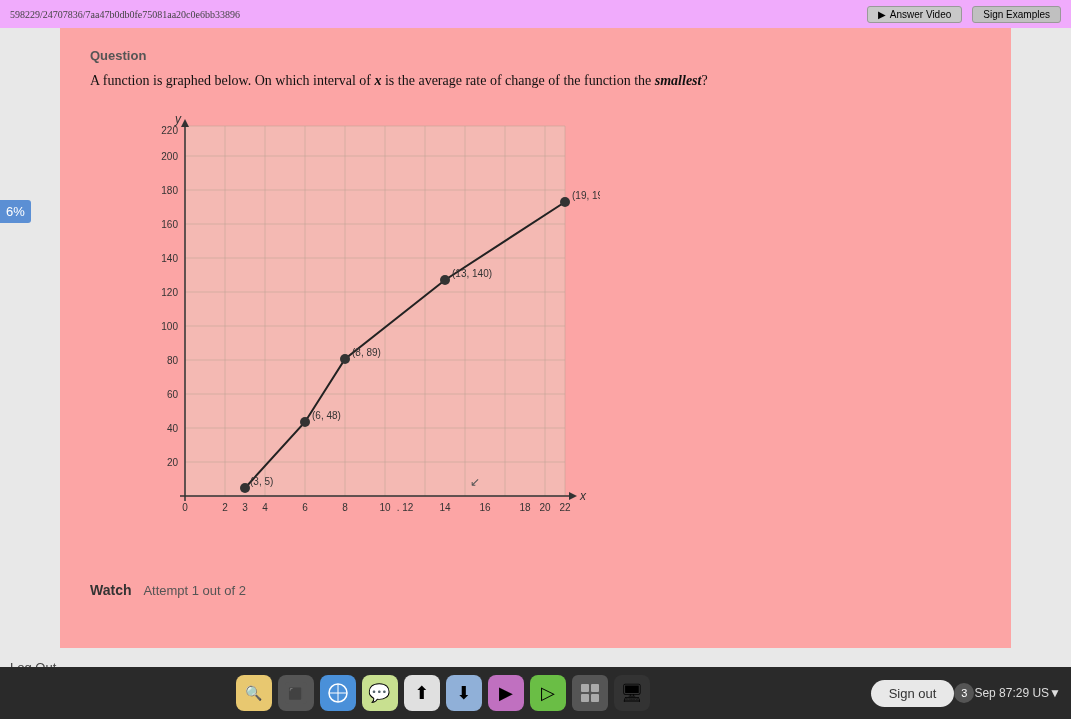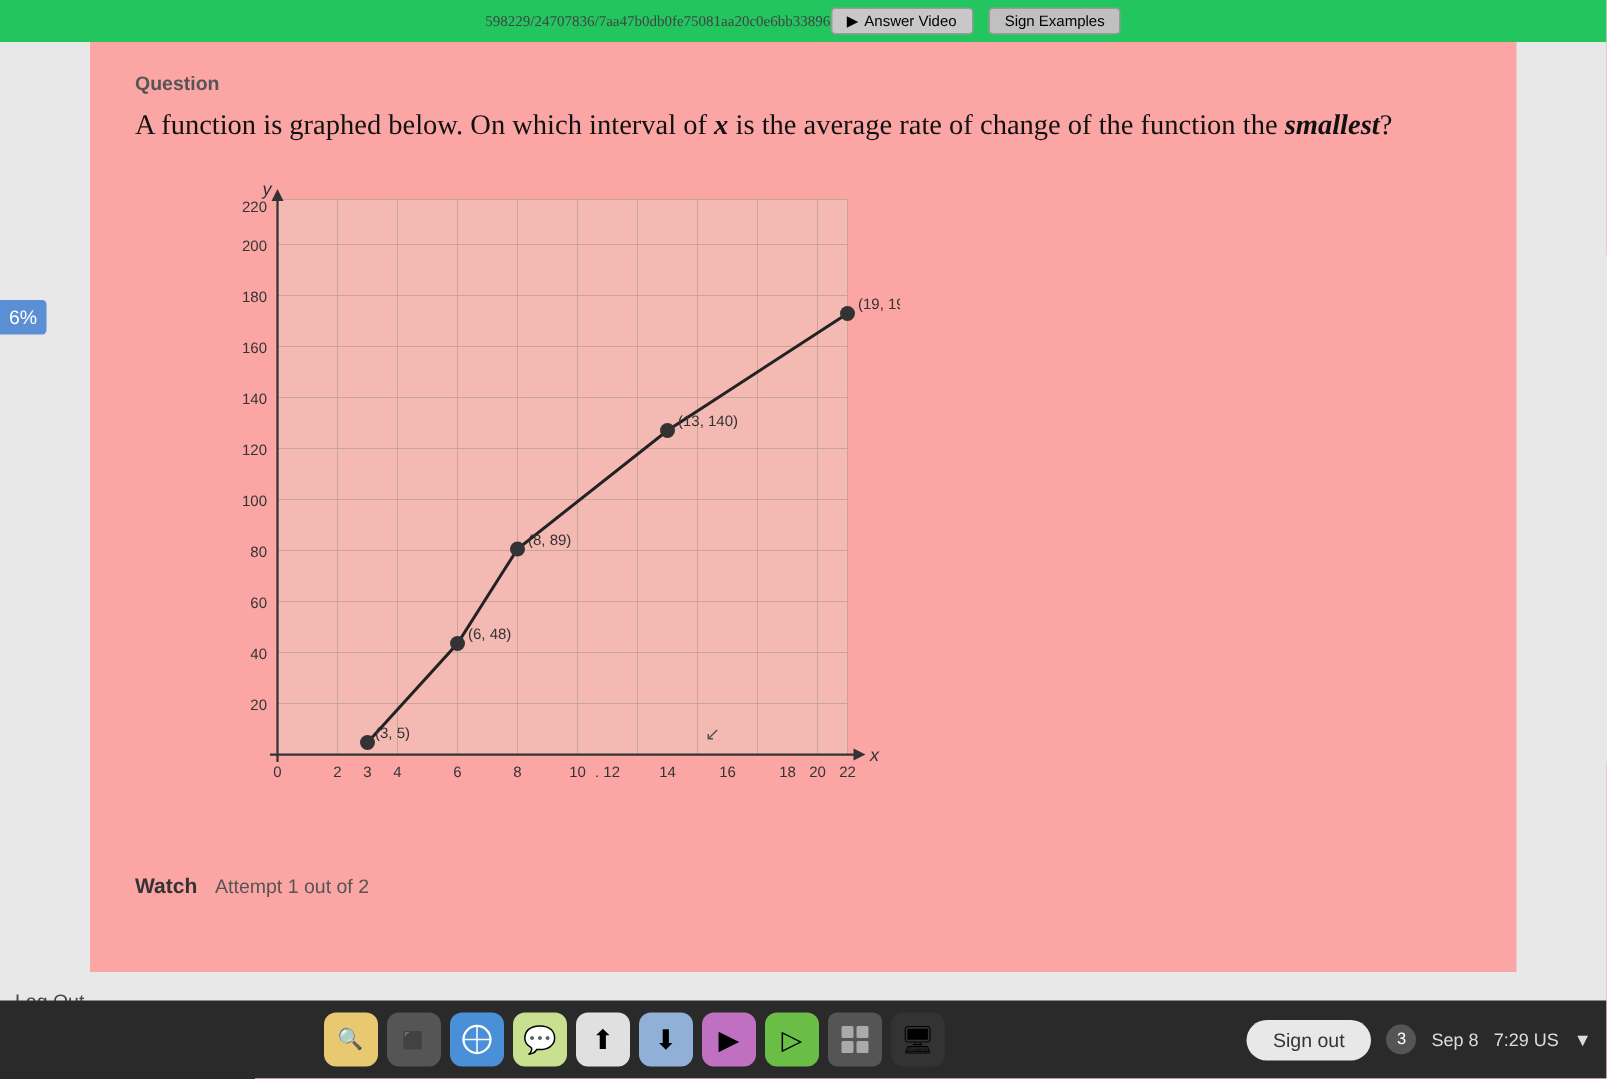--- a/index.html
+++ b/index.html
@@ -7,28 +7,28 @@
       font-family: 'Times New Roman', serif;
       background: #e8e8e8;
       width: 1071px;
       height: 719px;
       overflow: hidden;
       position: relative;
     }
 
     
     .top-bar {
-      background: #22c55e;
+      background: #f0abfc;
       height: 28px;
       display: flex;
       align-items: center;
       padding: 0 10px;
       font-size: 11px;
       color: #333;
-      justify-content: center;
+      justify-content: space-between;
     }
     .top-bar-left { font-size: 10px; color: #444; }
     .top-bar-right { display: flex; gap: 10px; }
     .top-bar-btn {
       background: #c0c0c0;
       border: 1px solid #999;
       border-radius: 3px;
       padding: 2px 10px;
       font-size: 10px;
       cursor: pointer;
@@ -51,21 +51,21 @@
 
     .question-label {
       font-size: 13px;
       color: #555;
       font-weight: bold;
       margin-bottom: 8px;
       font-family: Arial, sans-serif;
     }
 
     .question-text {
-      font-size: 19px;
+      font-size: 14px;
       color: #111;
       margin-bottom: 20px;
       font-family: Georgia, serif;
       line-height: 1.4;
     }
 
     .question-text em {
       font-style: italic;
       font-weight: bold;
     }
@@ -136,21 +136,20 @@
       display: flex;
       align-items: center;
       justify-content: center;
       font-size: 18px;
       cursor: pointer;
     }
 
     .taskbar-right {
       display: flex;
       align-items: center;
-      gap: 10px;
       font-family: Arial, sans-serif;
       font-size: 12px;
       color: #ddd;
     }
 
     .sign-out-btn {
       background: #e8e8e8;
       color: #333;
       border: none;
       border-radius: 20px;

